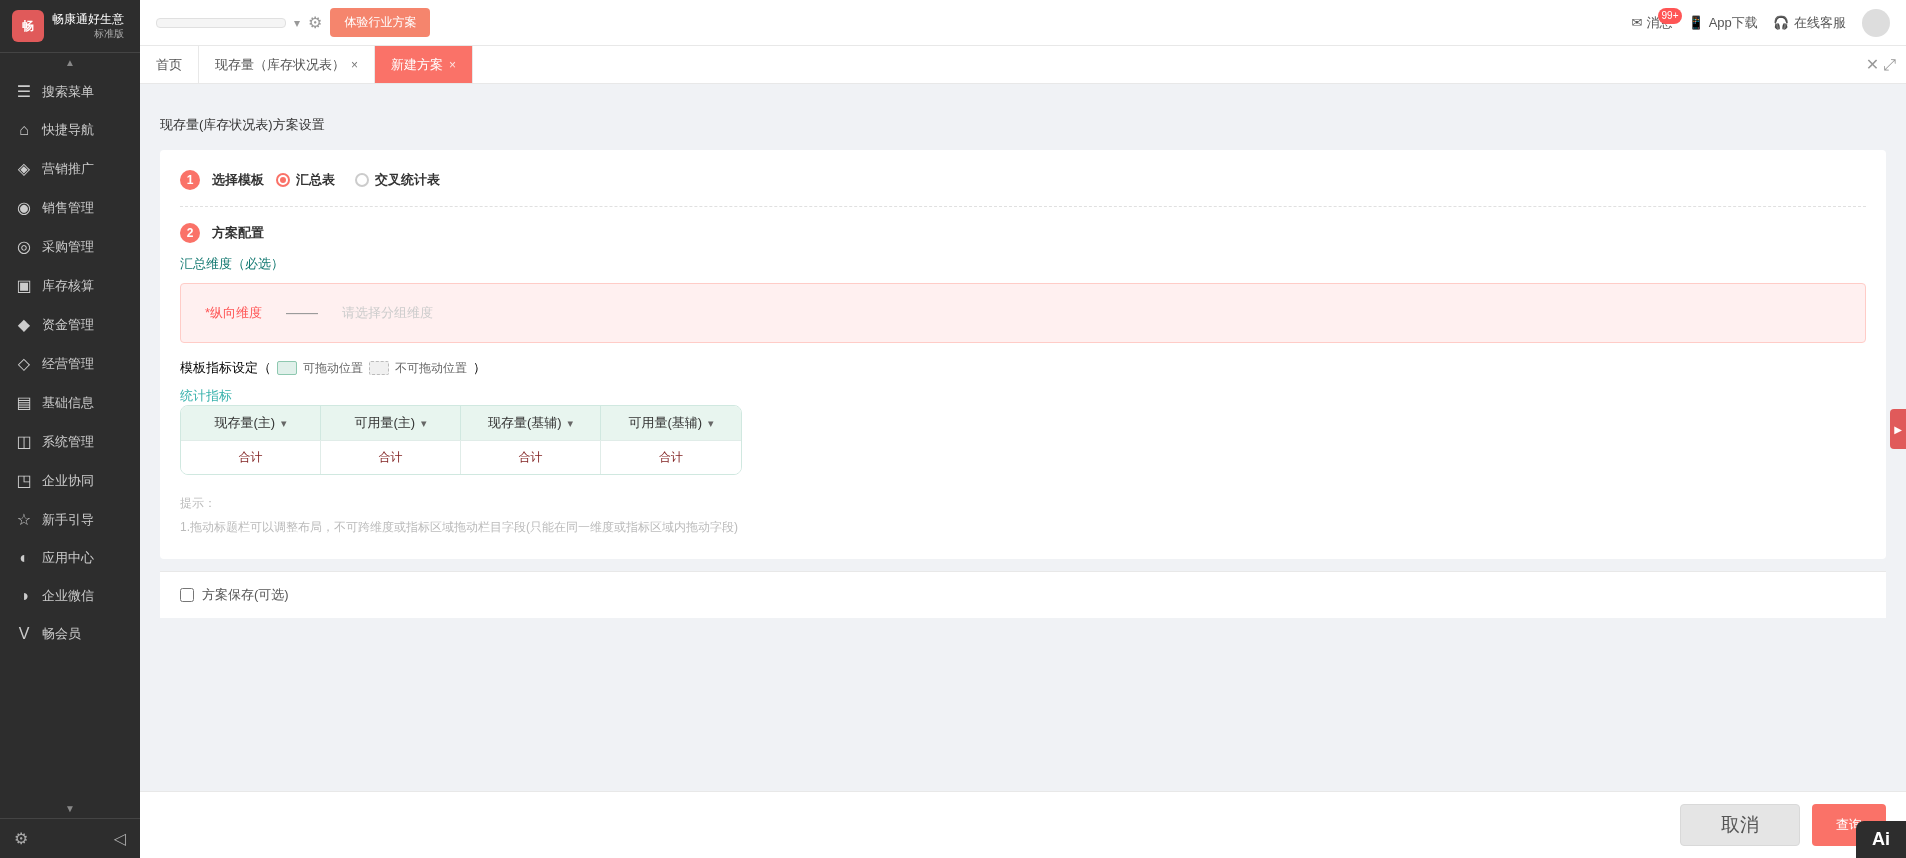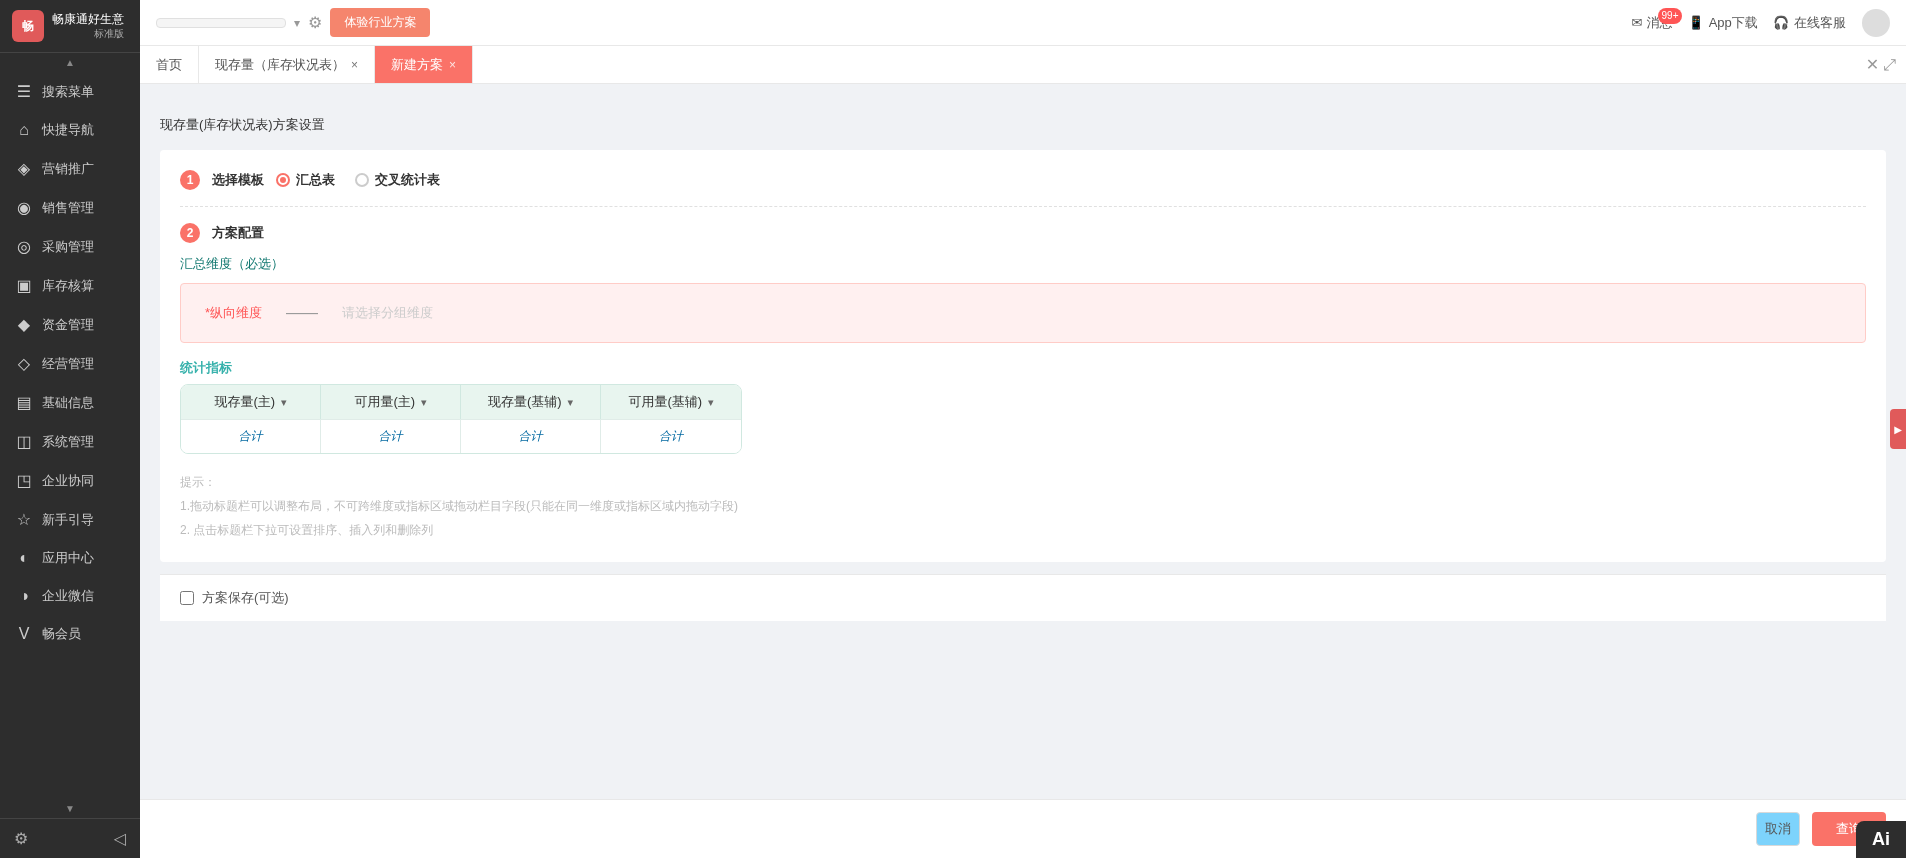--- a/index.html
+++ b/index.html
@@ -174,21 +174,21 @@
     .dim-required-label { color: #f55; font-size: 13px; }
     .dim-arrow { color: #999; font-size: 16px; margin: 0 8px; }
     .dim-placeholder { color: #ccc; font-size: 13px; }
     .legend-item { display: flex; align-items: center; gap: 6px; font-size: 12px; color: #666; }
     .legend-box { width: 20px; height: 14px; border-radius: 2px; }
     .legend-box.draggable { background: #e0f0ea; border: 1px solid #8ec8b0; }
     .legend-box.non-draggable { background: #f0f0f0; border: 1px dashed #bbb; }
 
     
     .stats-section-label {
-      color: #38b2ac; font-size: 13px; font-weight: 700; margin-bottom: 7px;
+      color: #38b2ac; font-size: 13px; font-weight: 400; margin-bottom: 0;
     }
     .stats-table {
       border: 1px solid #d0e8e0;
       border-radius: 8px;
       overflow: hidden;
       width: fit-content;
       min-width: 500px;
     }
     .stats-table-header {
       display: flex;
@@ -207,25 +207,24 @@
     }
     .stats-col:last-child { border-right: none; }
     .stats-table-row {
       display: flex;
       background: #fff;
       border-top: 1px solid #e0ece8;
     }
     .stats-cell {
       padding: 8px 20px;
       font-size: 12px;
-      color: #0369a1;
+      color: #7f1d1d;
       min-width: 140px;
       text-align: center;
       border-right: 1px solid #e0ece8;
-      font-style: italic;
     }
     .stats-cell:last-child { border-right: none; }
 
     .chevron-down { font-size: 11px; color: #666; }
 
     
     .tips { font-size: 12px; color: #bbb; margin-top: 16px; line-height: 2; }
 
     
     .save-row {
@@ -240,22 +239,22 @@
     
     .footer-actions {
       background: #fff;
       padding: 12px 20px;
       border-top: 1px solid #e8e8e8;
       display: flex;
       justify-content: flex-end;
       gap: 12px;
     }
     .btn-cancel {
-      background: #7dd3fc; border: 1px solid #d9d9d9; color: #555;
-      border-radius: 4px; padding: 7px 8px; font-size: 13px; cursor: pointer;
+      background: #e5e5e5; border: 1px solid #d9d9d9; color: #555;
+      border-radius: 4px; padding: 7px 40px; font-size: 19px; cursor: pointer;
     }
     .btn-query {
       background: #fa7268; border: none; color: #fff;
       border-radius: 4px; padding: 7px 24px; font-size: 13px; cursor: pointer;
     }
 
     
     .ai-bubble {
       position: fixed; right: 0; bottom: 0;
       background: #2d2d2d; color: #fff;
@@ -430,20 +429,32 @@
       </div>
 
       <div class="dimension-label">汇总维度（必选）</div>
 
       <div class="dimension-required">
         <span class="dim-required-label">*纵向维度</span>
         <span class="dim-arrow">——</span>
         <span class="dim-placeholder">请选择分组维度</span>
       </div>
 
+      <div style="display:flex;align-items:center;gap:6px;margin-bottom:10px;">
+        <span>模板指标设定（</span>
+        <div class="legend-item">
+          <div class="legend-box draggable"></div>
+          <span>可拖动位置</span>
+        </div>
+        <div class="legend-item">
+          <div class="legend-box non-draggable"></div>
+          <span>不可拖动位置</span>
+        </div>
+        <span>）</span>
+      </div>
 
       <div class="stats-section-label">统计指标</div>
       <div class="stats-table">
         <div class="stats-table-header">
           <div class="stats-col">
             <span>现存量(主)</span>
             <span class="chevron-down">▾</span>
           </div>
           <div class="stats-col">
             <span>可用量(主)</span>
@@ -462,21 +473,20 @@
           <div class="stats-cell">合计</div>
           <div class="stats-cell">合计</div>
           <div class="stats-cell">合计</div>
           <div class="stats-cell">合计</div>
         </div>
       </div>
 
       <div class="tips">
         <div>提示：</div>
         <div>1.拖动标题栏可以调整布局，不可跨维度或指标区域拖动栏目字段(只能在同一维度或指标区域内拖动字段)</div>
-        <div>2. 点击标题栏下拉可设置排序、插入列和删除列</div>
       </div>
     </div>
 
     <div class="save-row">
       <input type="checkbox" class="save-checkbox" style="">
       <span class="save-label">方案保存(可选)</span>
     </div>
   </div>
 
   <div class="footer-actions">

